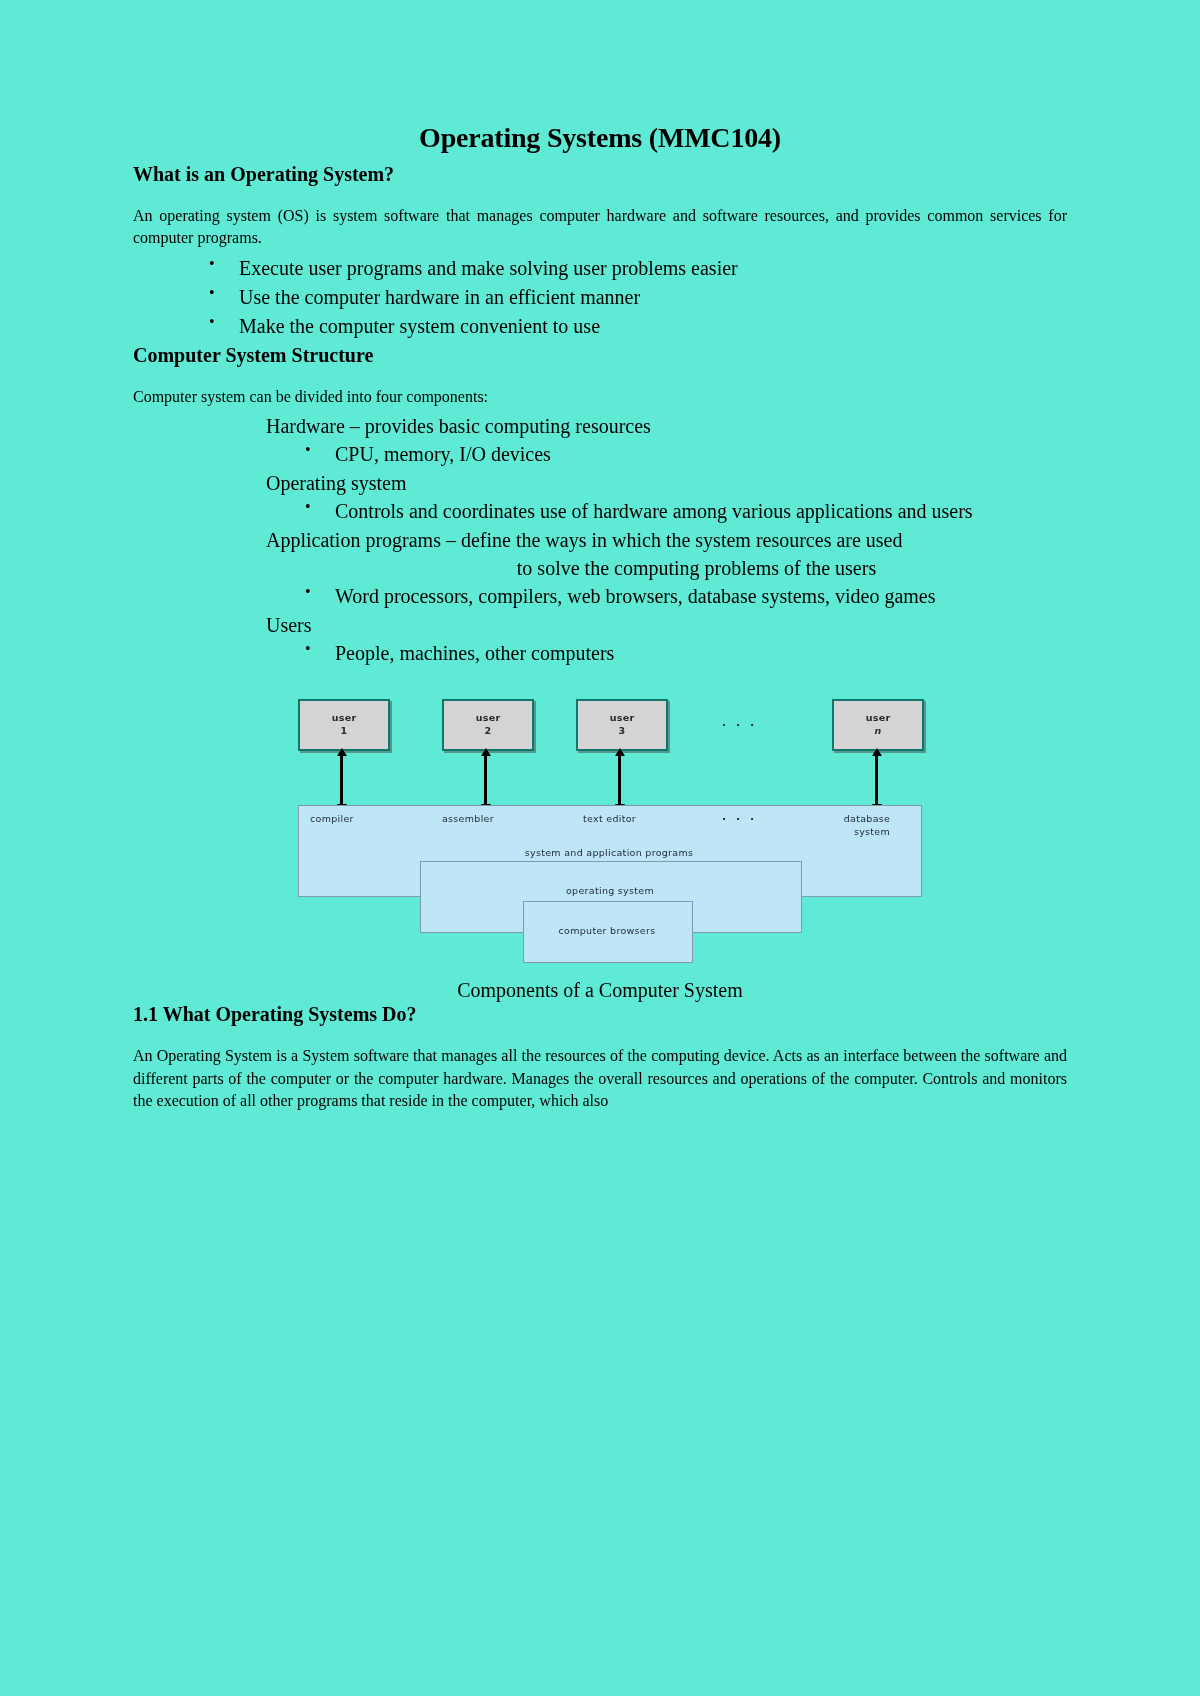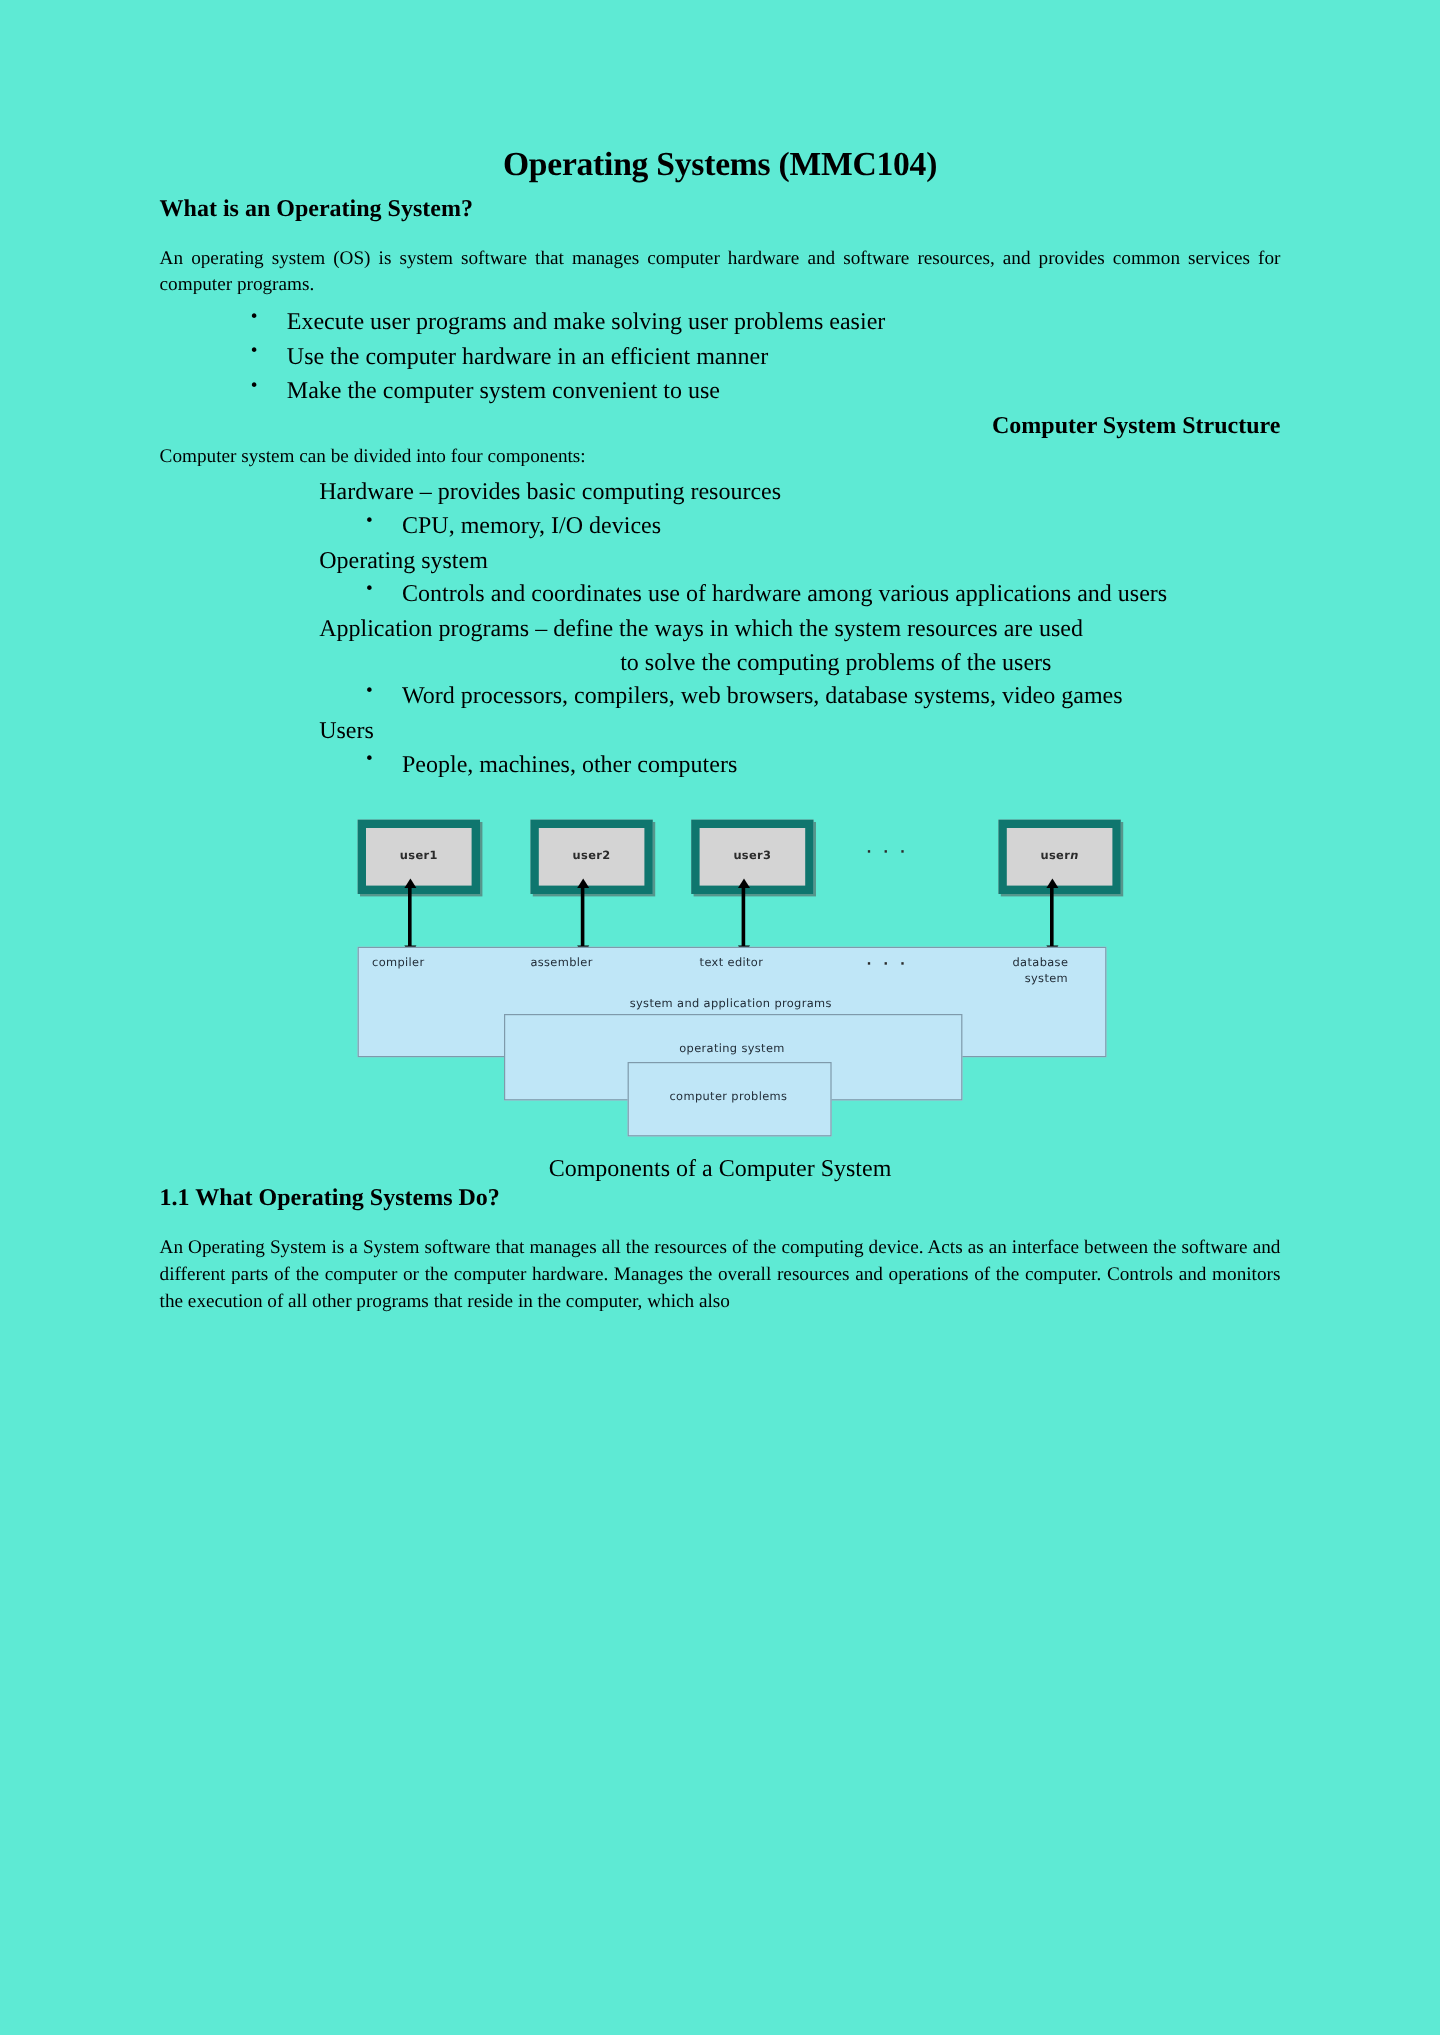--- a/index.html
+++ b/index.html
@@ -46,22 +46,21 @@
     margin: 0 0 26px 0;
   }
   .h-bold {
     font-size: 20px;
     font-weight: bold;
     margin: 0 0 18px 0;
     line-height: 1.3;
   }
   .h-bold.tight {
     margin-top: 2px;
-    margin-bottom: 2px;
-    text-align: right;
+    margin-bottom: 18px;
   }
 
   
   p.para {
     font-size: 16px;
     line-height: 1.4;
     margin: 0 0 4px 0;
     text-align: justify;
     text-justify: inter-word;
   }
@@ -144,28 +143,28 @@
     width: 624px;
     height: 272px;
     margin: 0 auto;
     left: 10px;
   }
   .user-box {
     position: absolute;
     width: 88px;
     height: 48px;
     background: #d4d4d4;
-    border: 7px solid #0f766e;
+    border: 2px solid #0f766e;
     box-shadow: 2px 2px 0 rgba(80,80,80,0.55);
     font-family: "DejaVu Sans", "Liberation Sans", sans-serif;
     font-size: 9.5px;
     font-weight: bold;
     color: #2b2b2b;
     display: flex;
-    flex-direction: row;
+    flex-direction: column;
     align-items: center;
     justify-content: center;
     line-height: 1.35;
     letter-spacing: 0.3px;
   }
   .user-box .n { font-style: italic; }
   .dots-top {
     position: absolute;
     font-family: "DejaVu Sans", "Liberation Sans", sans-serif;
     font-size: 11px;
@@ -317,21 +316,21 @@
         <div class="lbl" style="left:285px; top:124px;">text editor</div>
         <div class="dots-top" style="left:424px; top:124px;">· · ·</div>
         <div class="lbl center-x" style="left:529px; top:124px; width:80px;">database</div>
         <div class="lbl center-x" style="left:534px; top:137px; width:80px;">system</div>
         <div class="lbl center-x" style="left:0px; top:158px; width:622px;">system and application programs</div>
 
         <div class="os-box"></div>
         <div class="lbl center-x" style="left:122px; top:196px; width:380px;">operating system</div>
 
         <div class="hw-box"></div>
-        <div class="lbl center-x" style="left:225px; top:236px; width:168px;">computer problems</div>
+        <div class="lbl center-x" style="left:225px; top:236px; width:168px;">computer browsers</div>
 
       </div>
       <div class="fig-caption">Components of a Computer System</div>
     </div>
 
     <div class="h-bold" style="margin-top:22px;">1.1 What Operating Systems Do?</div>
     <p class="para">An Operating System is a System software that manages all the resources of the computing device. Acts as an interface between the software and different parts of the computer or the computer hardware. Manages the overall resources and operations of the computer. Controls and monitors the execution of all other programs that reside in the computer, which also</p>
 
   </div>
 </div>

